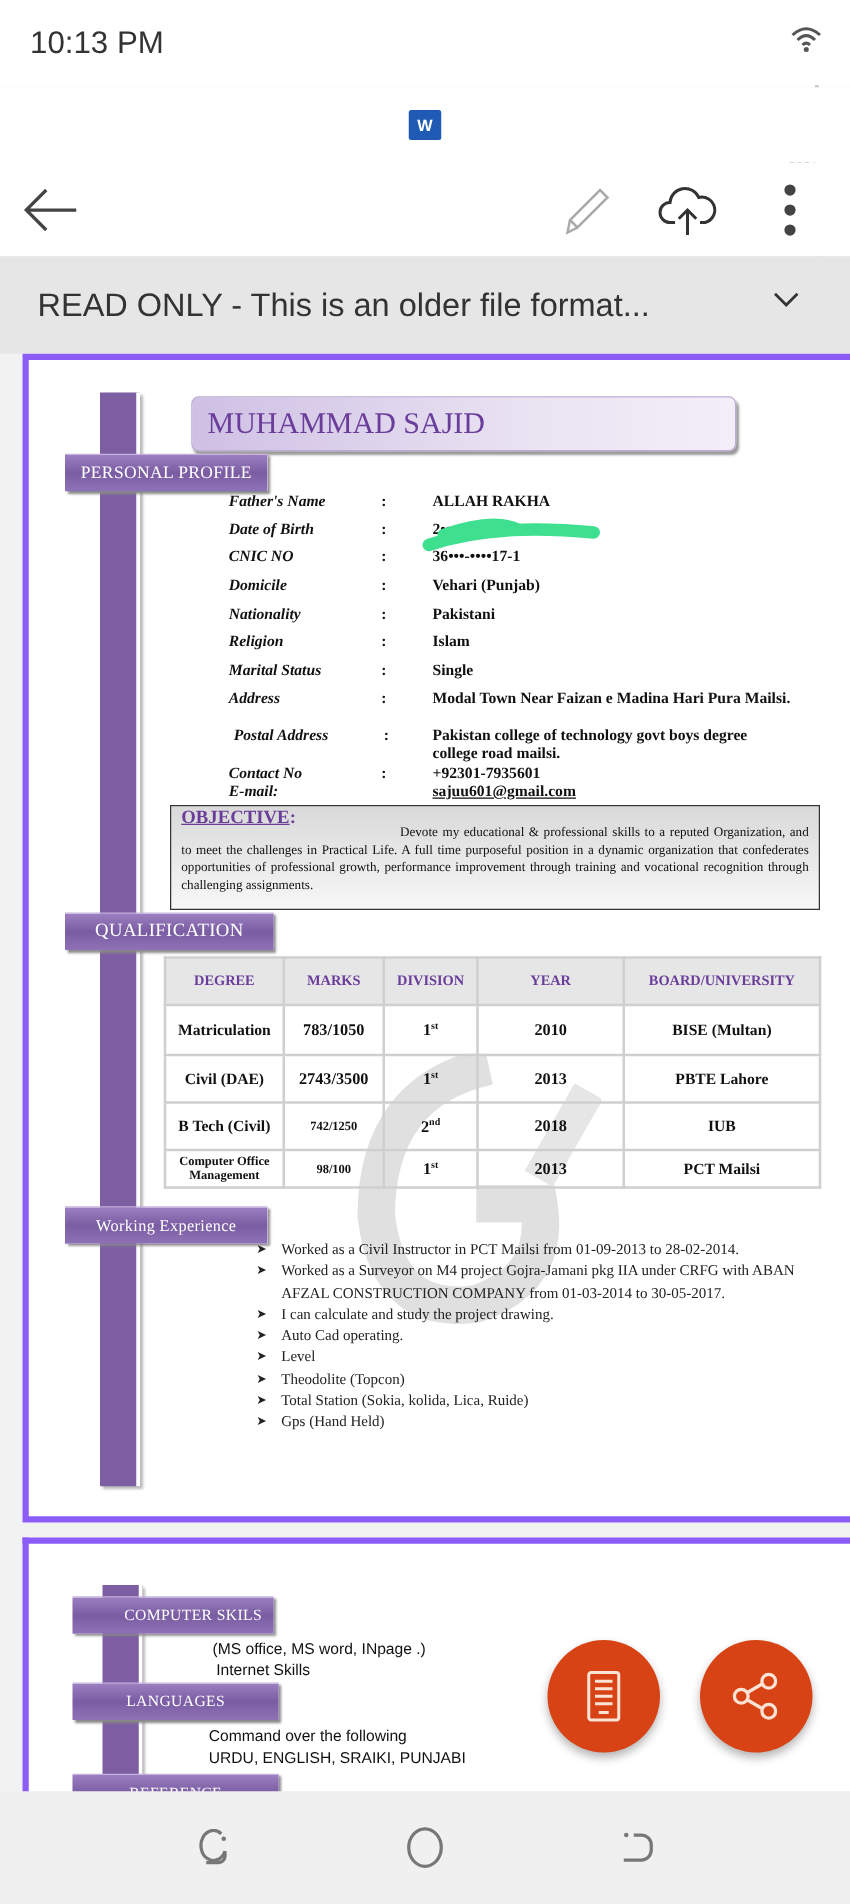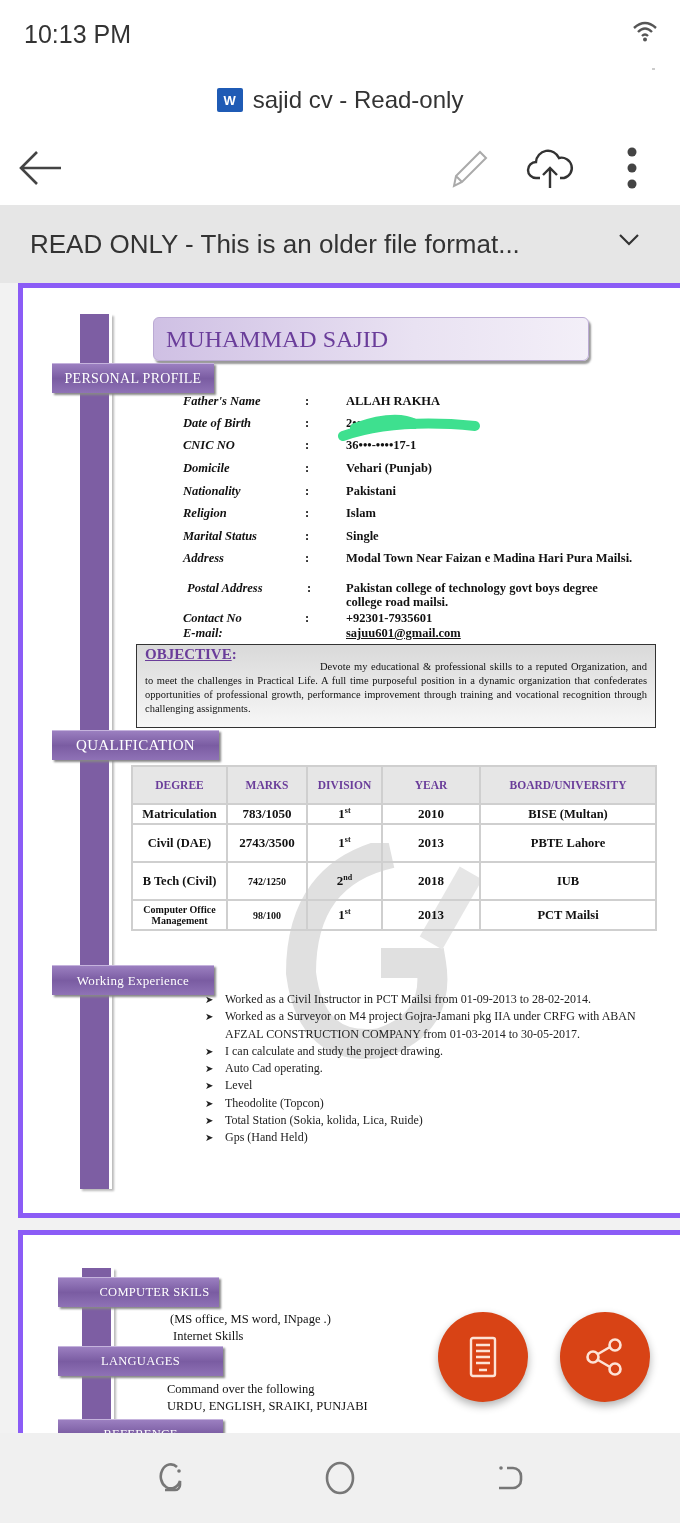--- a/index.html
+++ b/index.html
@@ -17,21 +17,21 @@
   .tb-btn { position: absolute; top: 10px; width: 56px; height: 56px; display: flex; align-items: center; justify-content: center; }
   .banner { position: absolute; top: 205px; left: 0; width: 680px; height: 78px; background: #e6e6e6; display: flex; align-items: center; padding-left: 30px; }
   .banner-text { font-size: 26px; color: #333; }
   .banner-chevron { position: absolute; right: 40px; top: 28px; }
   .page { position: absolute; left: 18px; width: 670px; background: #fff; border: 5px solid #8b5cf6; overflow: hidden; }
   .page1 { top: 283px; height: 935px; }
   .page2 { top: 1230px; height: 210px; border-bottom: none; }
   .vbar { position: absolute; width: 32px; background: #7d5ea3; border-right: 3px solid #fff; box-shadow: 2px 2px 2px #bbb; }
   .label { position: absolute; height: 30px; background: linear-gradient(#9b7fc0, #7a5ca2 50%, #8f72b6); color: #fff; font-family: "Liberation Serif", serif; font-size: 14px; display: flex; align-items: center; justify-content: center; box-shadow: 2px 2px 2px #888; border-top: 1px solid #c5b3dd; letter-spacing: 0.3px; }
   .name-box { position: absolute; left: 130px; top: 29px; width: 436px; height: 44px; border-radius: 6px; background: linear-gradient(90deg, #cfc0e4, #e9e2f2 60%, #f3eff8); border: 1px solid #bbaad4; box-shadow: 2px 3px 2px #999; padding-left: 12px; display: flex; align-items: center; font-family: "Liberation Serif", serif; font-size: 24px; color: #6a3d9a; }
-  .serif { font-family: Liberation Serif, serif; color: #111; }
+  .serif { font-family: Liberation Sans, sans-serif; color: #111; }
   .prow { position: absolute; left: 160px; font-size: 12.5px; font-weight: bold; font-family: "Liberation Serif", serif; color: #111; }
   .pk { position: absolute; left: 0; width: 120px; font-style: italic; }
   .pc { position: absolute; left: 122px; }
   .pv { position: absolute; left: 163px; width: 290px; line-height: 14px; }
   .obj { position: absolute; left: 113px; top: 356px; width: 520px; height: 84px; border: 1.5px solid #333; background: linear-gradient(#d9d9d9, #f7f7f7); padding: 2px 8px; font-family: "Liberation Serif", serif; font-size: 10.5px; line-height: 14px; text-align: justify; color: #111; }
   .obj-title { color: #6a3d9a; font-weight: bold; font-size: 15px; text-decoration: underline; }
   table.q { position: absolute; left: 108px; top: 477px; width: 526px; border-collapse: collapse; font-family: "Liberation Serif", serif; }
   table.q td { border: 2px solid #cfcfcf; text-align: center; font-weight: bold; font-size: 13px; color: #111; }
   table.q tr.head td { background: #e6e6e6; color: #6a3d9a; font-size: 11.5px; height: 38px; }
   .exp { position: absolute; left: 182px; top: 703px; width: 450px; font-family: "Liberation Serif", serif; font-size: 12px; line-height: 17.3px; color: #222; list-style: none; }
@@ -73,21 +73,20 @@
       </div>
     <svg width="10" height="18" viewBox="0 0 10 18">
         <path d="M6 0 L1 10 H5 L3 18 L9 7 H5 Z" fill="#444"></path>
       </svg>
     <div class="battery">39</div>
   </div>
 </div>
 
 <div class="title-bar">
   <div class="word-icon">W</div>
-  <div class="doc-title">sajid cv - Read-only</div>
 </div>
 
 <div class="toolbar">
   <div class="tb-btn" style="left:12px;">
     <svg width="46" height="40" viewBox="0 0 46 40">
         <path d="M44 20 H4 M20 4 L4 20 L20 36" stroke="#444" stroke-width="2.6" fill="none"></path>
       </svg>
   </div>
   <div class="tb-btn" style="left:440px;">
     <svg width="44" height="44" viewBox="0 0 44 44">
@@ -193,24 +192,24 @@
       <path d="M110 10 Q20 30 20 130 Q30 210 100 200 Q160 180 150 120 L100 120" stroke="#e0e0e0" stroke-width="30" fill="none"></path>
       <path d="M150 100 L190 30" stroke="#e6e6e6" stroke-width="26" fill="none"></path>
     </svg>
 
   <table class="q">
     <tbody>
         <tr class="head">
       <td style="width:95px;">DEGREE</td>
       <td style="width:80px;">MARKS</td>
       <td style="width:75px;">DIVISION</td>
-      <td style="width:98px;">YEAR</td>
+      <td style="width:117px;">YEAR</td>
       <td>BOARD/UNIVERSITY</td>
     </tr>
-    <tr style="height:20px;">
+    <tr style="height:40px;">
       <td style="font-size:12.5px;">Matriculation</td>
       <td>783/1050</td>
       <td><span>1</span><sup style="font-size:8px;">st</sup></td>
       <td>2010</td>
       <td style="font-size:12.5px;">BISE  (Multan)</td>
     </tr>
     <tr style="height:38px;">
       <td style="font-size:12.5px;">Civil (DAE)</td>
       <td>2743/3500</td>
       <td><span>1</span><sup style="font-size:8px;">st</sup></td>

